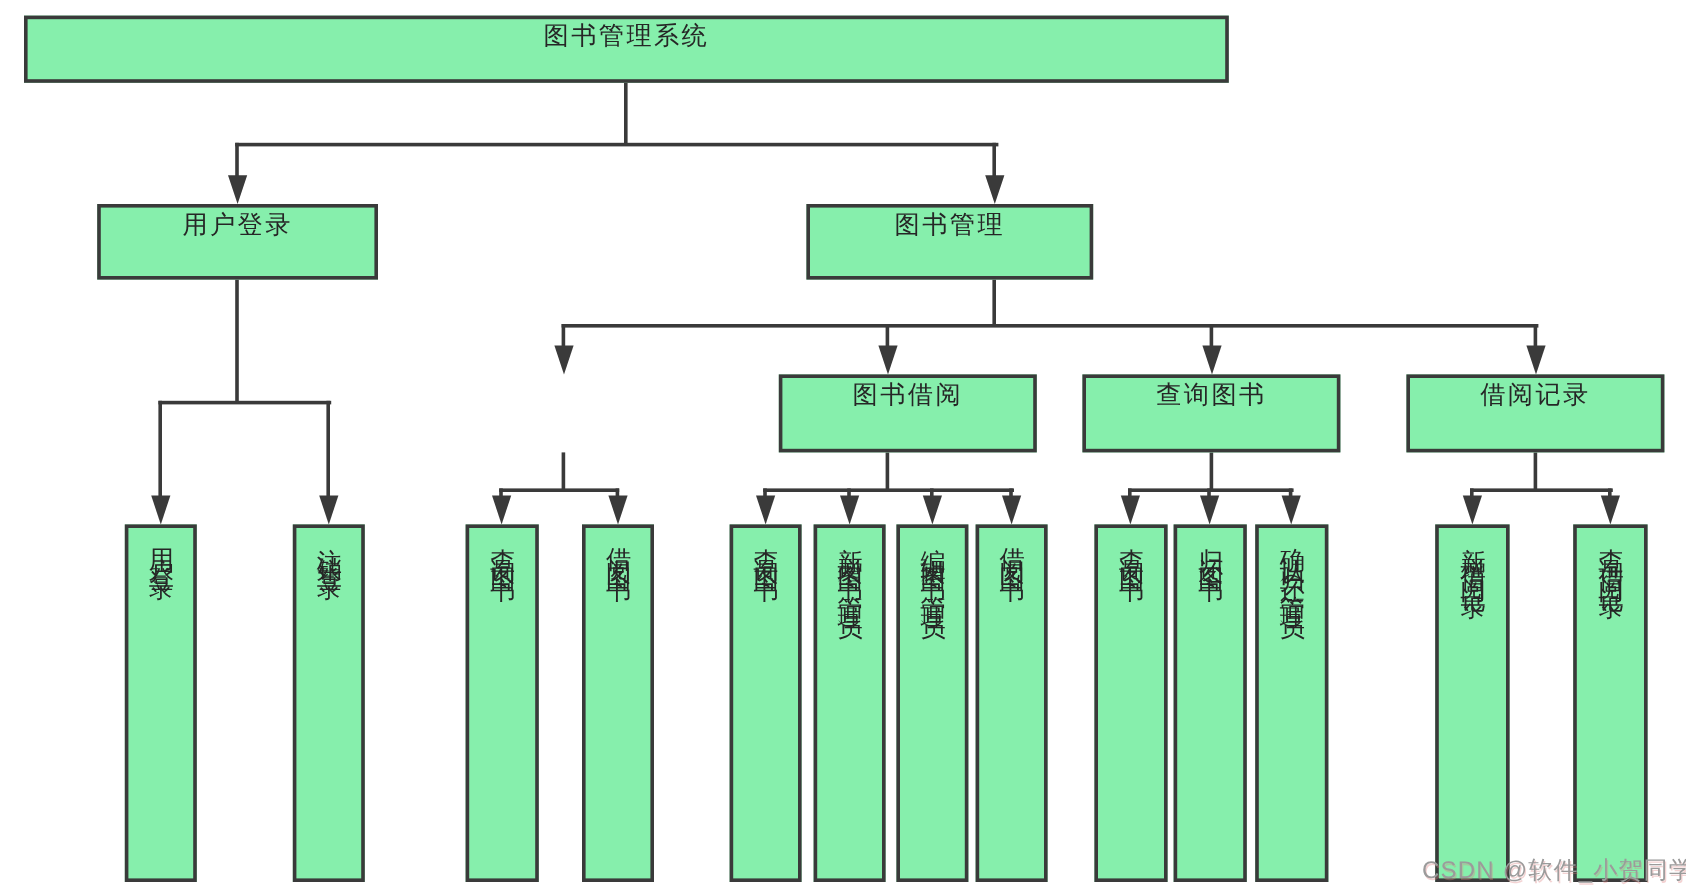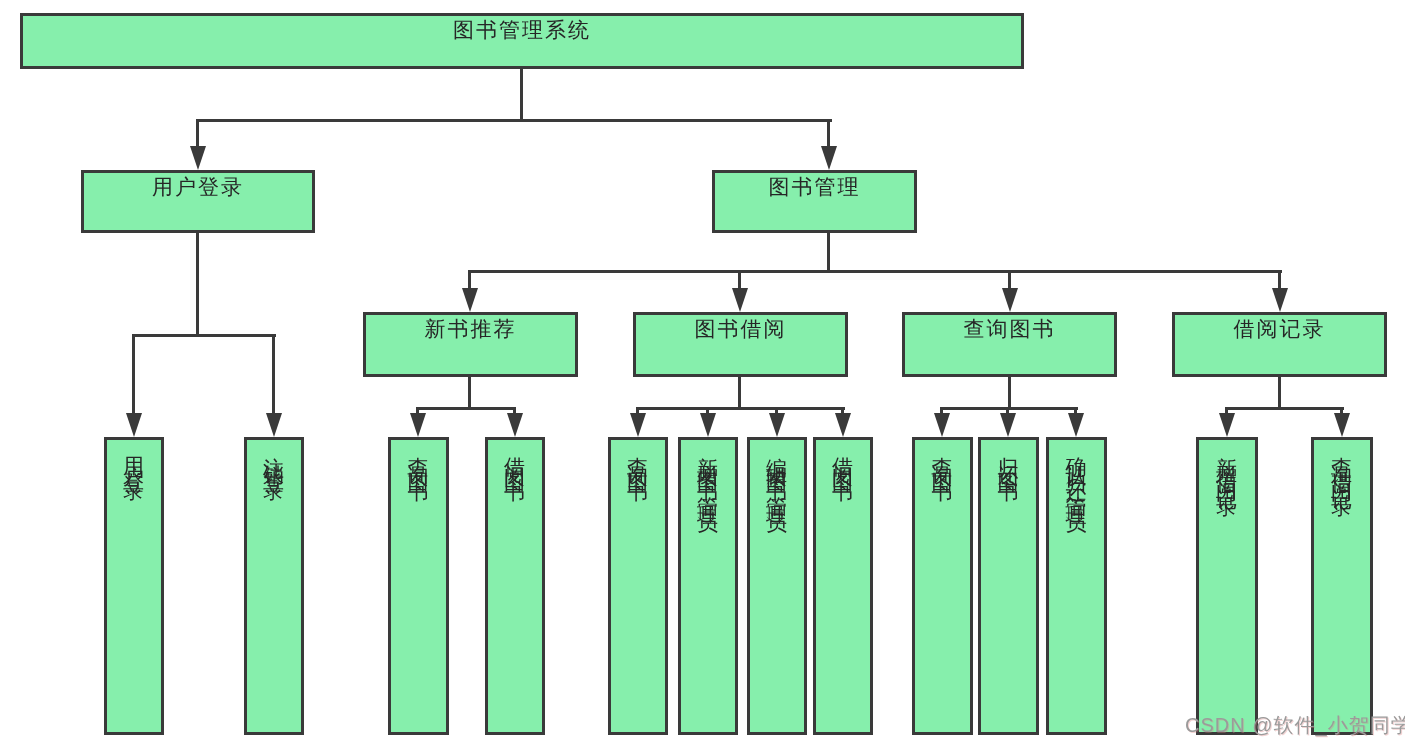--- a/index.html
+++ b/index.html
@@ -117,28 +117,25 @@
   <div class="vl" style="left:1340px;top:407px;height:7px"></div>
   <div class="ar" style="left:1334px;top:413px"></div>
 
   <div class="box h" style="left:20px;top:13px;width:1004px;height:56px">
     <span>图书管理系统</span>
   </div>
 
   <div class="box h" style="left:81px;top:170px;width:234px;height:63px">
     <span>用户登录</span>
   </div>
-  <div class="box h" style="left:712px;top:170px;width:205px;height:63px">
+  <div class="box h" style="left:672px;top:170px;width:239px;height:63px">
     <span>图书管理</span>
   </div>
 
-  <div class="box h" style="left:363px;top:312px;width:215px;height:65px">
-    <span>新书推荐</span>
-  </div>
-  <div class="box h" style="left:633px;top:312px;width:215px;height:65px">
+  <div class="box h" style="left:649px;top:312px;width:215px;height:65px">
     <span>图书借阅</span>
   </div>
   <div class="box h" style="left:902px;top:312px;width:215px;height:65px">
     <span>查询图书</span>
   </div>
   <div class="box h" style="left:1172px;top:312px;width:215px;height:65px">
     <span>借阅记录</span>
   </div>
 
   <div class="box v" style="left:104px;top:437px;width:60px;height:298px">

